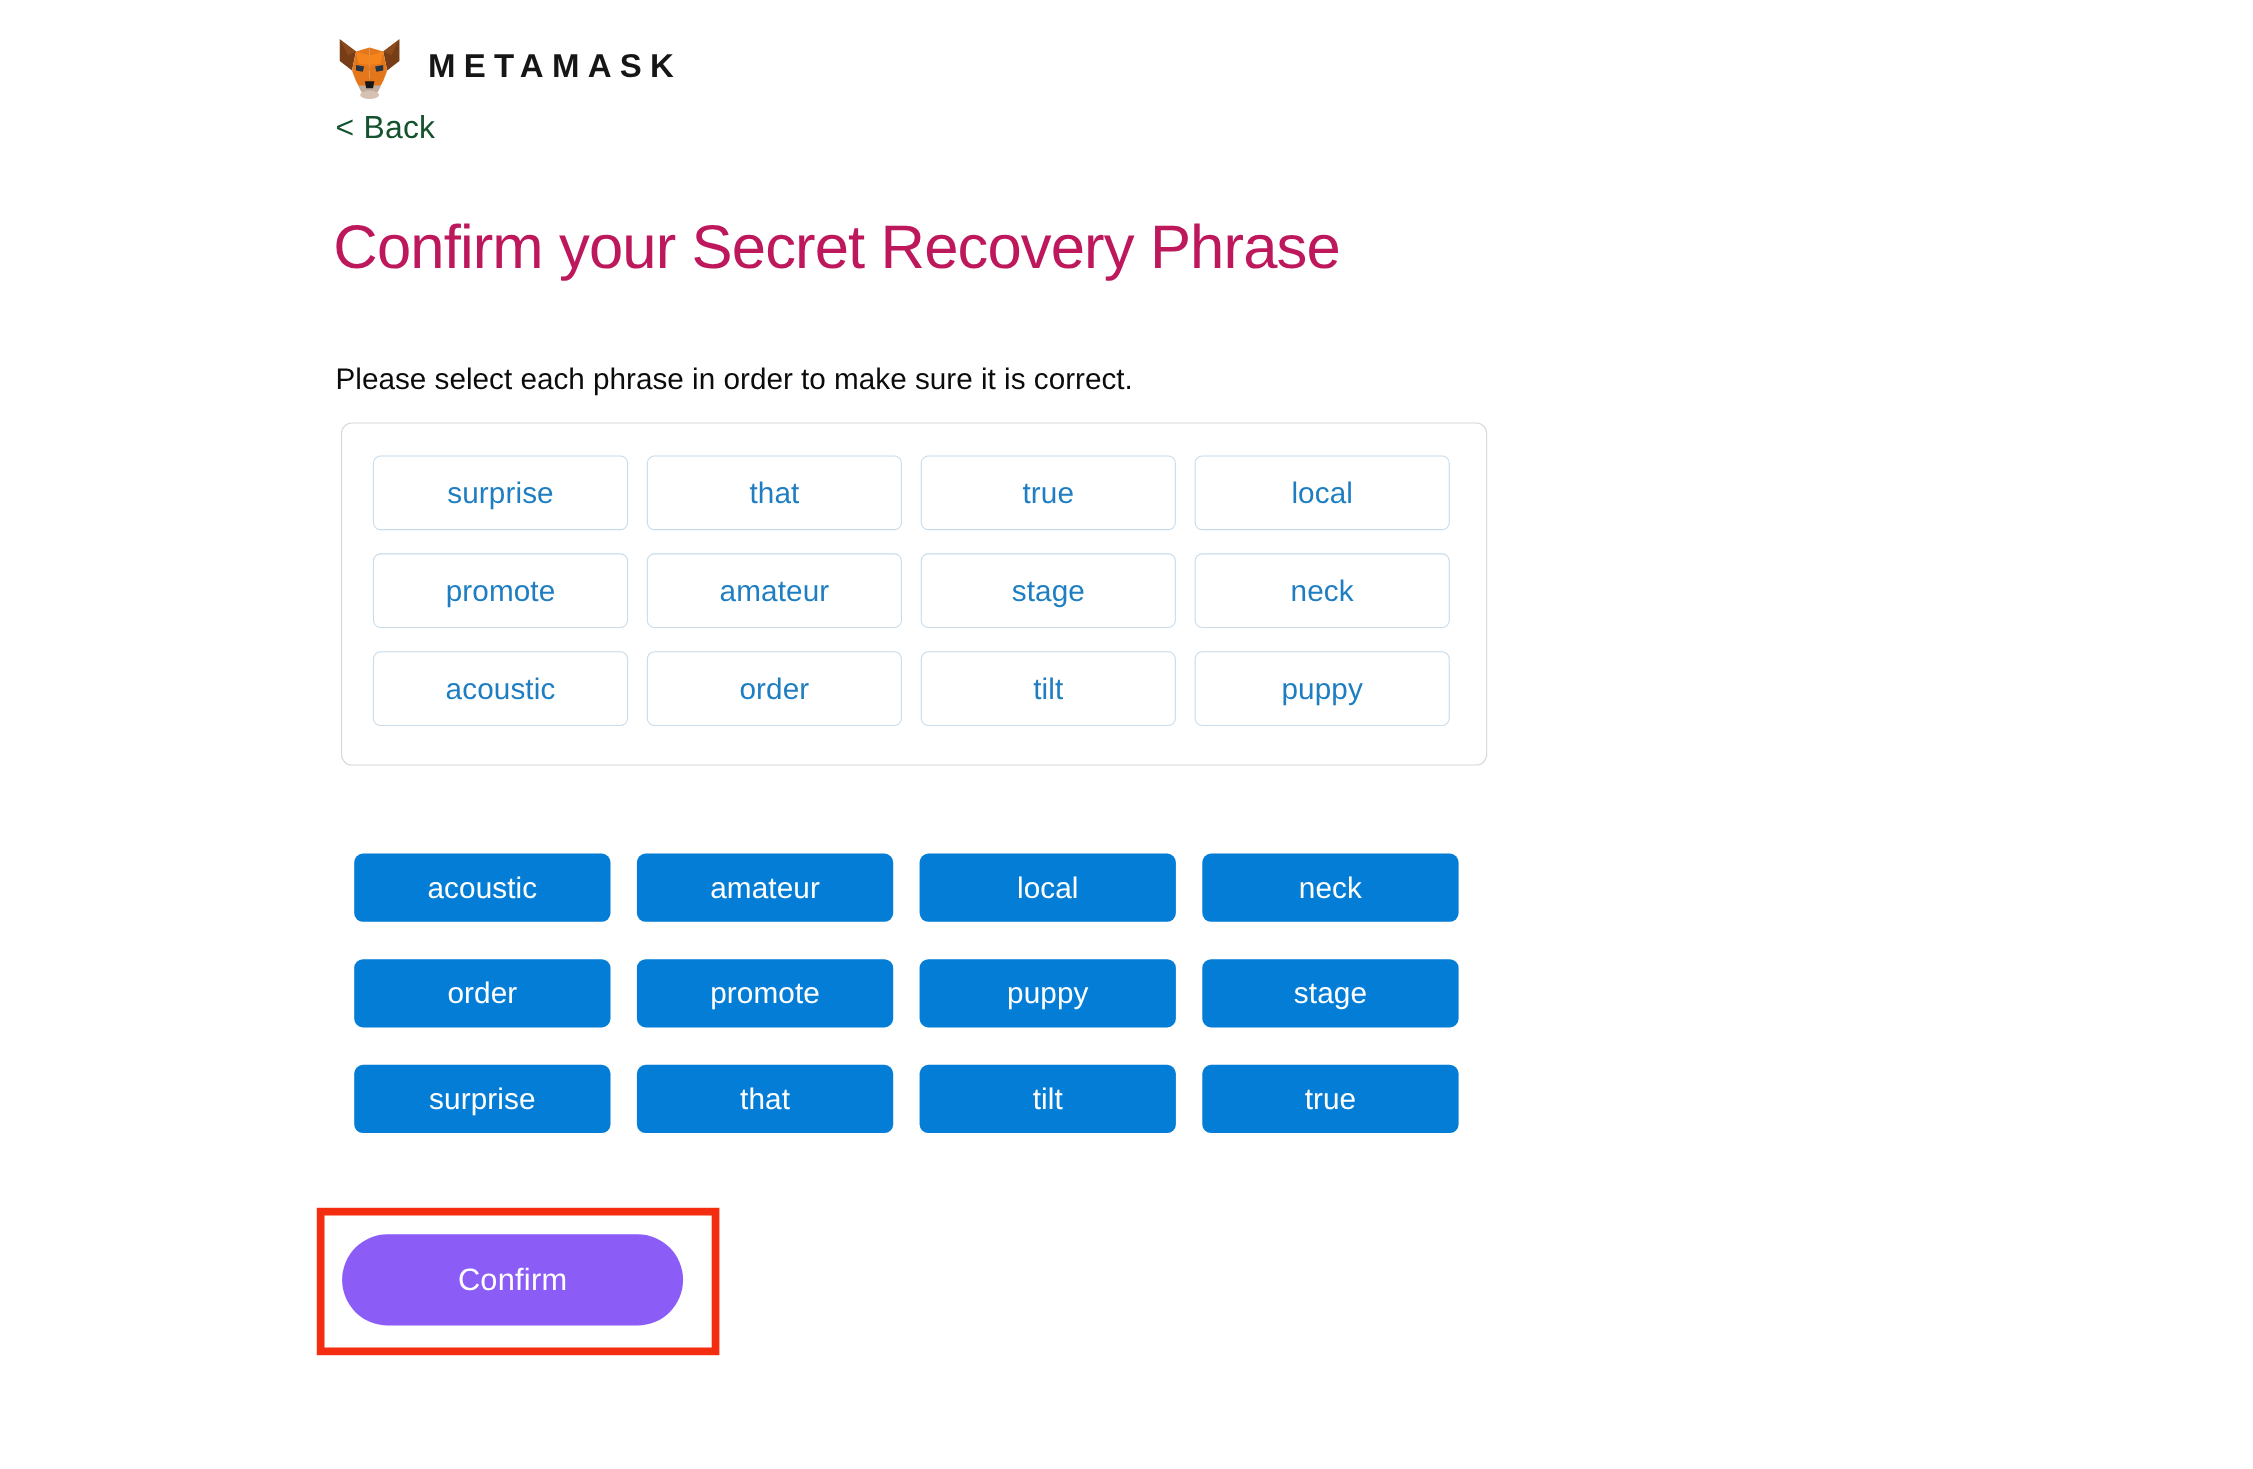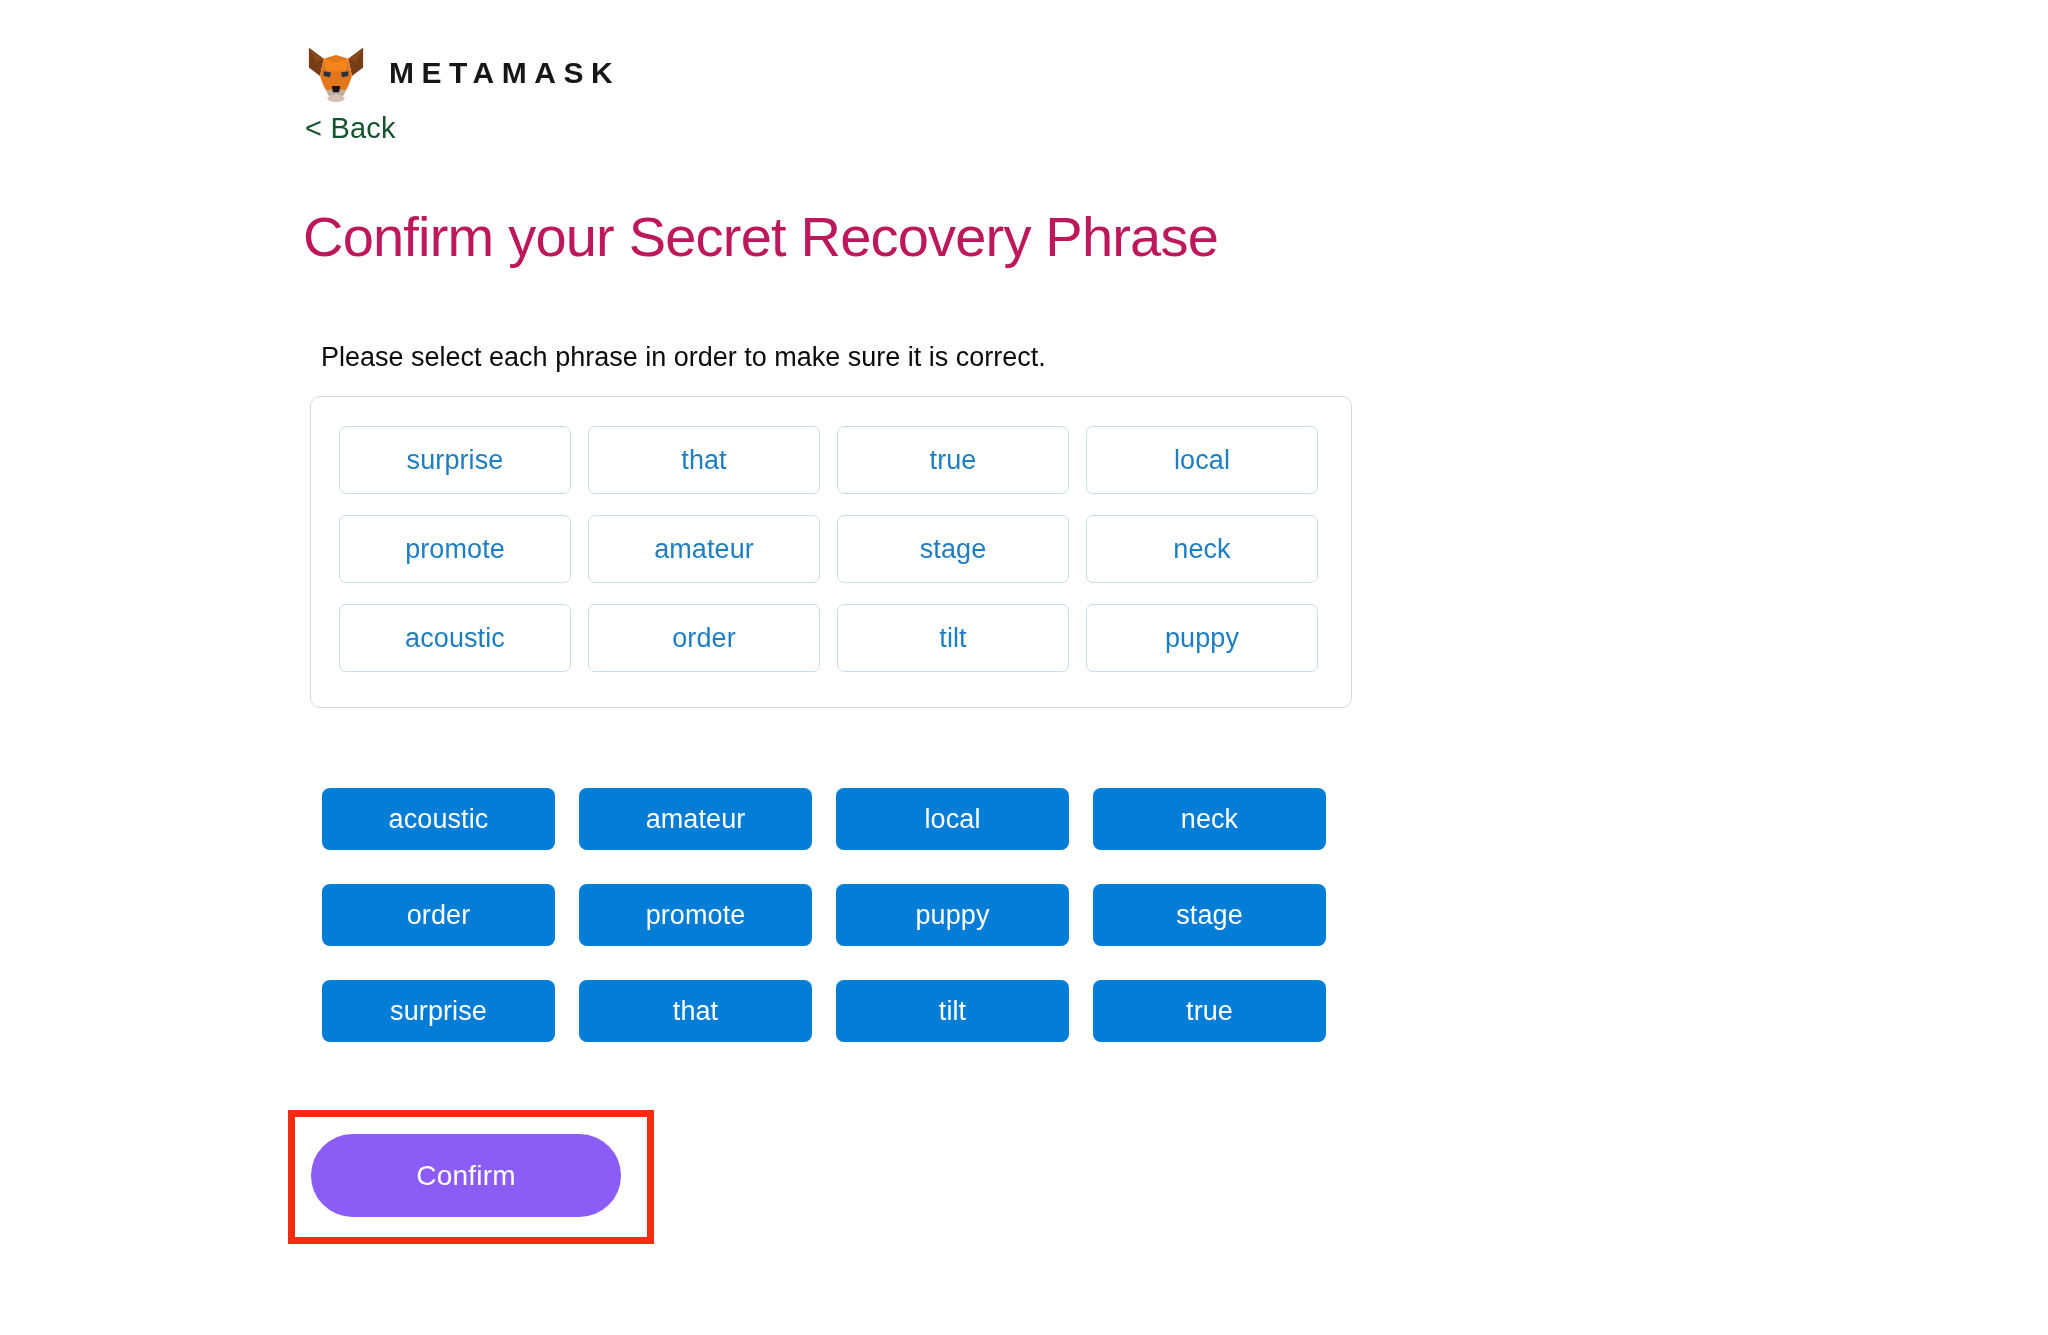--- a/index.html
+++ b/index.html
@@ -11,21 +11,21 @@
     width: 2048px;
     height: 1335px;
     position: relative;
     font-family: "Liberation Sans", "DejaVu Sans", sans-serif;
     -webkit-font-smoothing: antialiased;
     overflow: hidden;
   }
 
   .page {
     position: absolute;
-    left: 0; top: 16px;
+    left: 0; top: 4px;
     width: 2048px;
     height: 1035px;
   }
 
   
   .brand {
     position: absolute;
     left: 305px;
     top: 28px;
     display: flex;
@@ -75,21 +75,20 @@
   }
   .page-subtitle {
     position: absolute;
     left: 305px;
     top: 298px;
     font-size: 27px;
     font-weight: 400;
     color: #0b0b0b;
     line-height: 1.2;
     white-space: nowrap;
-    margin-left: 16px;
   }
 
   
   .phrase-panel {
     position: absolute;
     left: 310px;
     top: 380px;
     width: 1042px;
     height: 312px;
     box-sizing: border-box;

